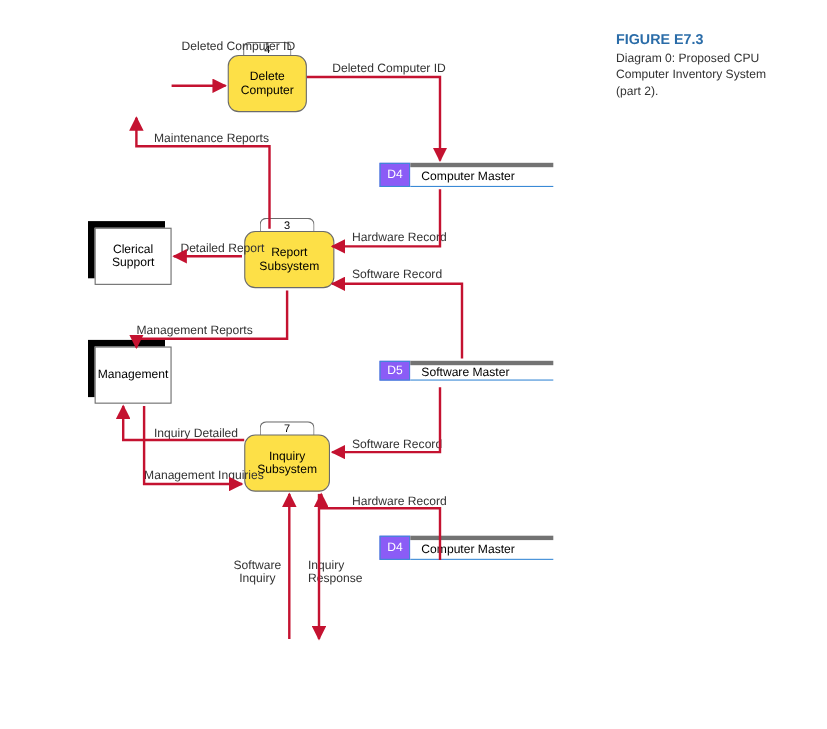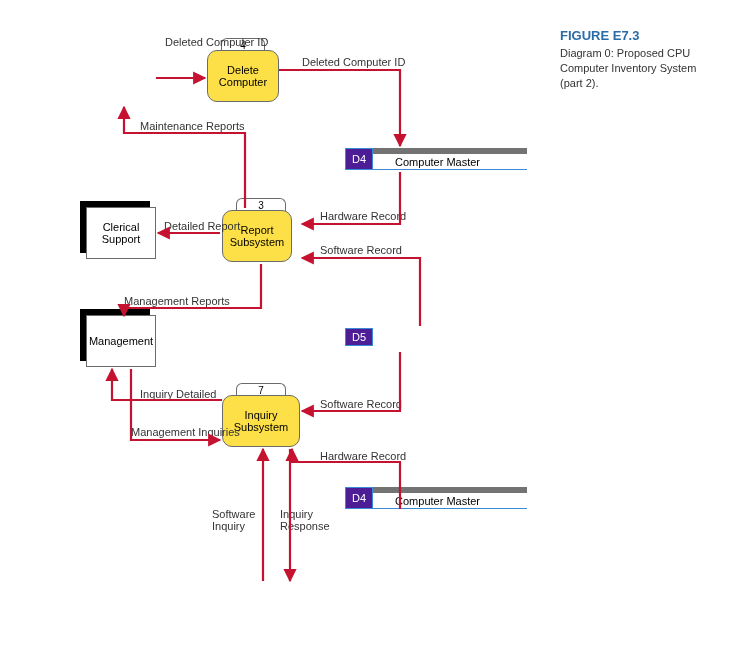--- a/index.html
+++ b/index.html
@@ -9,22 +9,22 @@
   
   .ext-wrap{position:absolute}
   .ext-shadow{position:absolute;top:-6px;left:-6px;background:#000;width:100%;height:100%}
   .ext-box{position:relative;background:#fff;border:1px solid #6b6b6b;display:flex;align-items:center;justify-content:center;font-size:11px;text-align:center;box-sizing:border-box;padding:2px}
   
   .proc-wrap{position:absolute}
   .proc-num{position:absolute;top:-12px;left:14px;right:14px;height:16px;border:1px solid #6b6b6b;border-bottom:none;border-radius:6px 6px 0 0;background:#fff;font-size:10px;text-align:center;line-height:14px}
   .proc-body{position:relative;border:1px solid #6b6b6b;border-radius:10px;background:#fde047;display:flex;align-items:center;justify-content:center;font-size:11px;text-align:center;box-sizing:border-box;padding:2px}
   
   .ds-wrap{position:absolute;display:flex;font-size:11px}
-  .ds-id{background:#4c1d95;color:#fff;border:1px solid #3a8ad6;display:flex;align-items:center;justify-content:center;padding:0 6px}
-  .ds-lbl{background:#fff;border-top:6px solid #737373;border-bottom:1px solid #3a8ad6;display:flex;align-items:center;padding:0 22px;min-width:110px}
+  .ds-id{background:#8b5cf6;color:#fff;border:1px solid #3a8ad6;display:flex;align-items:center;justify-content:center;padding:0 6px}
+  .ds-lbl{background:#fff;border-top:4px solid #737373;border-bottom:1px solid #3a8ad6;display:flex;align-items:center;padding:0 10px;min-width:110px}
   
   .flow-lbl{position:absolute;font-size:11px;color:#333;white-space:nowrap}
   
   svg.arrows{position:absolute;top:0;left:0;width:752px;height:663px;pointer-events:none}
 </style>
 </head>
 <body>
 
 <div class="canvas">
 
@@ -43,51 +43,52 @@
     <div class="ext-shadow"></div>
     <div class="ext-box" style="width:70px;height:52px">Management</div>
   </div>
 
   <div class="proc-wrap" style="left:207px;top:50px;width:72px;height:52px">
     <div class="proc-num">4</div>
     <div class="proc-body" style="width:72px;height:52px">Delete Computer</div>
   </div>
   <div class="proc-wrap" style="left:222px;top:210px;width:78px;height:52px">
     <div class="proc-num">3</div>
-    <div class="proc-body" style="width:70px;height:52px">Report Subsystem</div>
+    <div class="proc-body" style="width:82px;height:52px">Report Subsystem</div>
   </div>
   <div class="proc-wrap" style="left:222px;top:395px;width:78px;height:52px">
     <div class="proc-num">7</div>
     <div class="proc-body" style="width:78px;height:52px">Inquiry Subsystem</div>
   </div>
 
   <div class="ds-wrap" style="left:345px;top:148px;height:22px">
     <div class="ds-id">D4</div>
     <div class="ds-lbl">Computer Master</div>
   </div>
   <div class="ds-wrap" style="left:345px;top:328px;height:18px">
     <div class="ds-id">D5</div>
+    <div class="ds-lbl">Software Master</div>
   </div>
   <div class="ds-wrap" style="left:345px;top:487px;height:22px">
     <div class="ds-id">D4</div>
     <div class="ds-lbl">Computer Master</div>
   </div>
 
   <div class="flow-lbl" style="left:165px;top:36px">Deleted Computer ID</div>
   <div class="flow-lbl" style="left:302px;top:56px">Deleted Computer ID</div>
   <div class="flow-lbl" style="left:140px;top:120px">Maintenance Reports</div>
   <div class="flow-lbl" style="left:164px;top:220px">Detailed Report</div>
   <div class="flow-lbl" style="left:320px;top:210px">Hardware Record</div>
   <div class="flow-lbl" style="left:320px;top:244px">Software Record</div>
   <div class="flow-lbl" style="left:124px;top:295px">Management Reports</div>
   <div class="flow-lbl" style="left:140px;top:388px">Inquiry Detailed</div>
   <div class="flow-lbl" style="left:131px;top:426px">Management Inquiries</div>
   <div class="flow-lbl" style="left:320px;top:398px">Software Record</div>
   <div class="flow-lbl" style="left:320px;top:450px">Hardware Record</div>
-  <div class="flow-lbl" style="left:212px;top:508px;text-align:left;width:44px;white-space:normal">Software Inquiry</div>
+  <div class="flow-lbl" style="left:212px;top:508px;text-align:center;width:44px;white-space:normal">Software Inquiry</div>
   <div class="flow-lbl" style="left:280px;top:508px;width:56px;white-space:normal">Inquiry Response</div>
 
   <svg class="arrows">
     <defs>
       <marker id="ah" viewBox="0 0 10 10" refX="9" refY="5" markerWidth="6" markerHeight="6" orient="auto-start-reverse">
         <path d="M0,0 L10,5 L0,10 z" fill="#c41230"></path>
       </marker>
     </defs>
     <g stroke="#c41230" stroke-width="2.2" fill="none">
 

